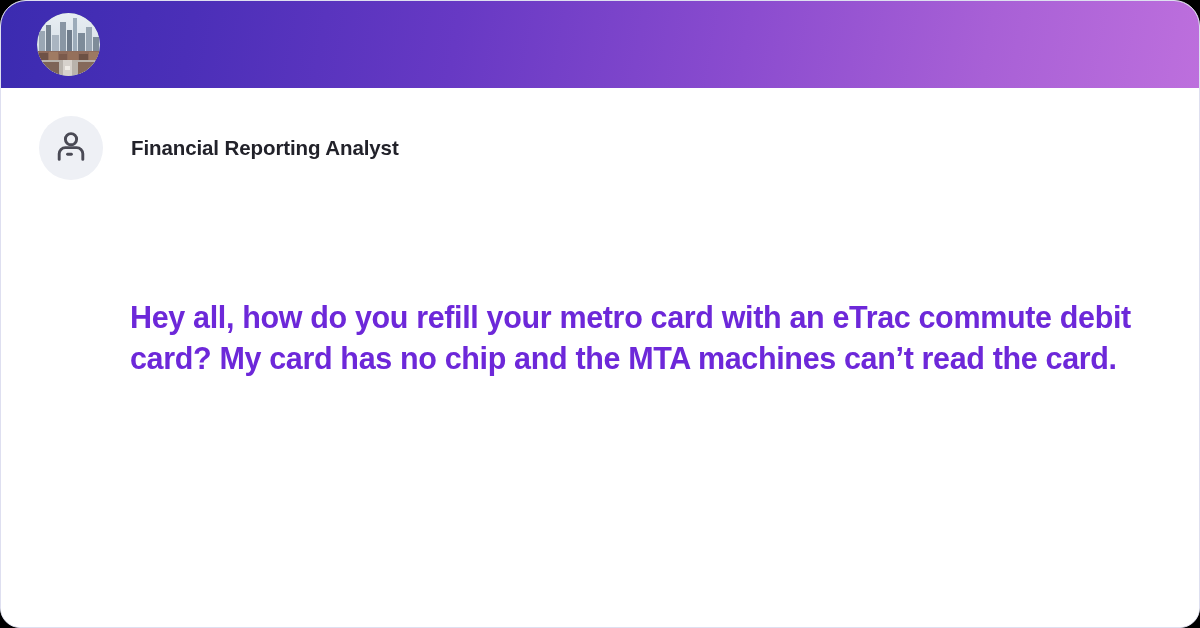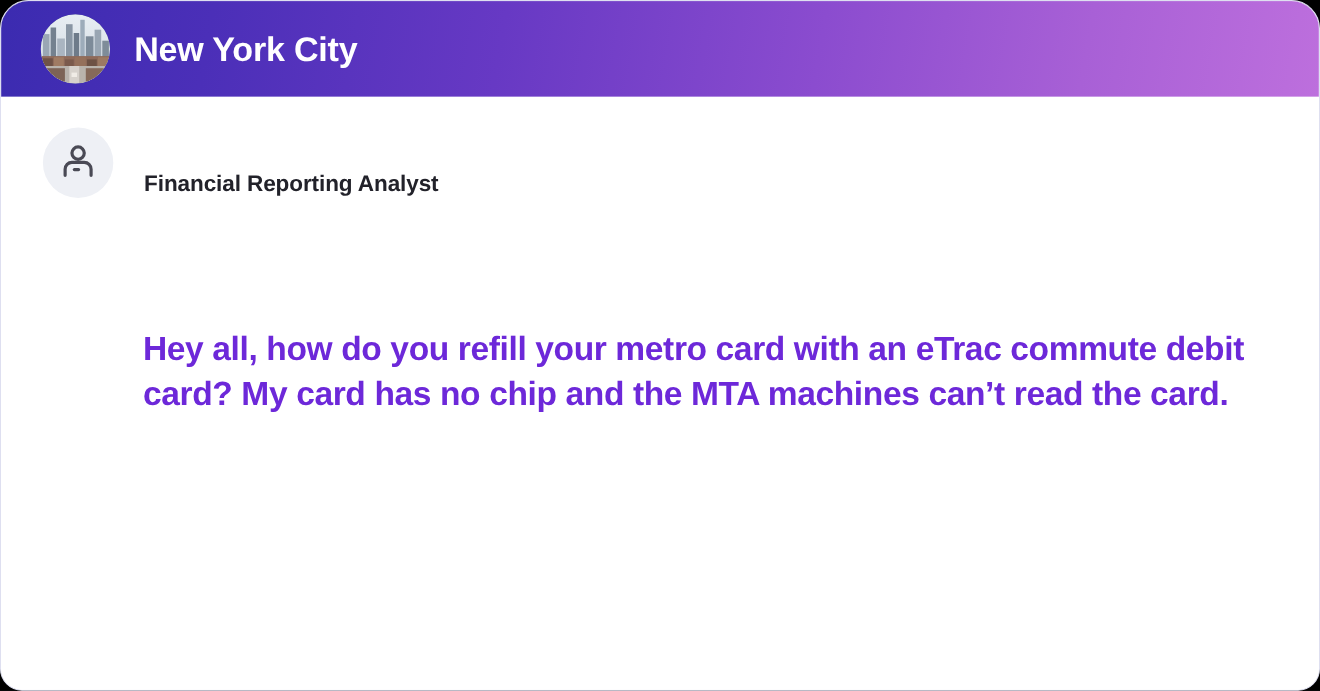--- a/index.html
+++ b/index.html
@@ -66,21 +66,21 @@
     height: 540px;
     background: #ffffff;
   }
 
   
   .poster-row {
     position: absolute;
     left: 38px;
     top: 28px;
     display: flex;
-    align-items: flex-end;
+    align-items: center;
   }
   .poster-avatar {
     width: 64px;
     height: 64px;
     border-radius: 50%;
     background: #eef0f5;
     flex: 0 0 auto;
     display: flex;
     align-items: center;
     justify-content: center;
@@ -162,21 +162,20 @@
 
           <rect x="0" y="47" width="63" height="16" fill="#b9b3ac"></rect>
           <rect x="26" y="47" width="9" height="16" fill="#d7d2cc"></rect>
           <rect x="0" y="49" width="22" height="14" fill="#7d6356"></rect>
           <rect x="41" y="49" width="22" height="14" fill="#85695a"></rect>
           <rect x="28" y="53" width="5" height="4" fill="#f0ece6"></rect>
         </g>
       </svg>
     </div>
 
-    <div class="header-title">New York City</div>
   </div>
 
   <div class="body">
 
     <div class="poster-row">
       <div class="poster-avatar">
         <span>
           <svg width="34" height="34" viewBox="0 0 34 34" aria-hidden="true">
             <circle cx="17" cy="10.2" r="5.6" fill="none" stroke="#4a4a55" stroke-width="2.9"></circle>
             <path d="M5.2 30.4 v-5.6 a6.2 6.2 0 0 1 6.2 -6.2 h11.2 a6.2 6.2 0 0 1 6.2 6.2 v5.6" fill="none" stroke="#4a4a55" stroke-width="2.9" stroke-linecap="round"></path>

